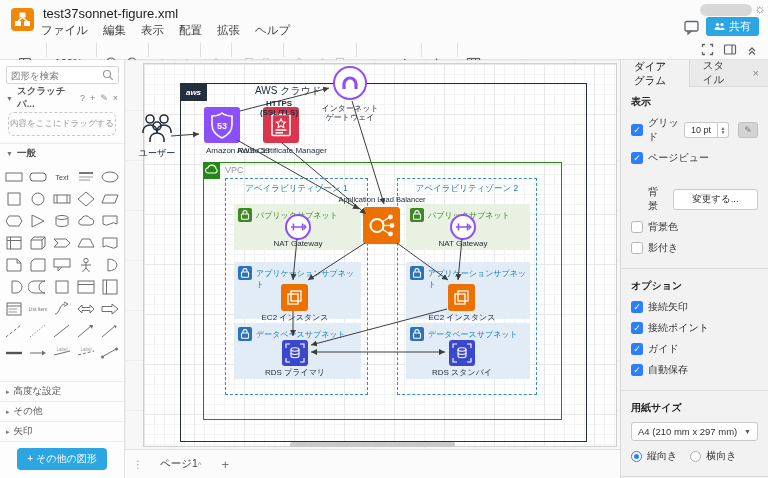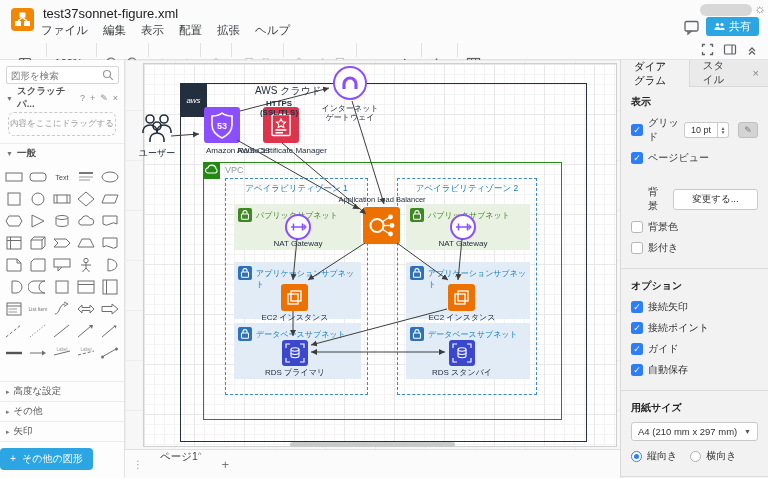--- a/index.html
+++ b/index.html
@@ -34,53 +34,53 @@
 .search-wrap { margin:6px 6px 4px 6px; position:relative; }
 .search-wrap input { width:113px; height:18px; border:1px solid #d5d5d5; border-radius:2px; font-size:9.5px; padding:0 16px 0 4px; color:#444; background:#fff; font-family:inherit; }
 .search-wrap svg { position:absolute; right:4px; top:3px; }
 .sb-sec { display:flex; align-items:center; height:20px; padding:0 6px; border-top:1px solid #ececec; font-size:9.5px; color:#555; }
 .sb-sec .cd { font-size:7px; margin-right:4px; color:#777; }
 .scratch-icons { margin-left:auto; display:flex; gap:5px; color:#8a8a8a; font-size:9px; }
 .dropzone { margin:4px 8px 7px 8px; height:24px; border:1.5px dashed #c9c9c9; border-radius:6px; display:flex; align-items:center; justify-content:center; font-size:8.5px; color:#9a9a9a; }
 .shape-grid { display:grid; grid-template-columns:repeat(5,23px); justify-content:center; gap:1px 1px; padding:3px 0 4px 0; background:#fdfdfd; }
 .shape-cell { width:23px; height:21px; display:flex; align-items:center; justify-content:center; }
 .sb-bottom { position:absolute; left:0; bottom:0; width:124px; background:#fdfdfd; }
-.more-btn-wrap { display:flex; padding:6px 0 8px 0; border-top:1px solid #ececec;font-family:Liberation Mono, monospace; }
+.more-btn-wrap { display:flex; justify-content:center; padding:6px 0 8px 0; border-top:1px solid #ececec; }
 .more-btn { background:#2ba6e3; color:#fff; font-size:10px; padding:4px 10px; border-radius:4px; }
 
 
 .canvas { position:absolute; left:125px; top:60px; width:495px; height:389px; overflow:hidden;
   background-color:#f7f7f7;
   background-image:linear-gradient(#ededed 1px,transparent 1px),linear-gradient(90deg,#ededed 1px,transparent 1px);
   background-size:50px 50px; }
 .page { position:absolute; left:18px; top:3px; width:474px; height:384px; background:#fff; border:1px solid #cfcfcf;
   background-image:linear-gradient(#e8e8e8 1px,transparent 1px),linear-gradient(90deg,#e8e8e8 1px,transparent 1px),linear-gradient(#f3f3f3 1px,transparent 1px),linear-gradient(90deg,#f3f3f3 1px,transparent 1px);
   background-size:50px 50px,50px 50px,10px 10px,10px 10px; }
 .abs { position:absolute; }
 .lbl { position:absolute; font-size:8px; color:#232f3e; text-align:center; line-height:9px; white-space:nowrap; }
 .aws-box { position:absolute; left:55px; top:23px; width:407px; height:359px; border:1px solid #232f3e; }
-.aws-logo { position:absolute; left:55px; top:23px; width:27px; height:34px; background:#232f3e; color:#fff; font-size:8px; font-style:italic; font-weight:normal; display:flex; align-items:center; justify-content:center; }
+.aws-logo { position:absolute; left:55px; top:23px; width:27px; height:18px; background:#232f3e; color:#fff; font-size:8px; font-style:italic; font-weight:bold; display:flex; align-items:center; justify-content:center; }
 .vpc-box { position:absolute; left:78px; top:102px; width:359px; height:258px; border:1px solid #248814; }
 .vpc-icon { position:absolute; left:78px; top:102px; width:17px; height:17px; background:#248814; }
 .az { position:absolute; top:118px; width:143px; height:217px; border:1px dashed #3b8ac4; }
 .az-lbl { position:absolute; top:4px; left:0; width:100%; text-align:center; font-size:8.5px; color:#147eba; }
 .subnet { position:absolute; left:8px; width:127px; }
 .subnet .slbl { position:absolute; left:22px; top:6px; font-size:8px; }
 .lock { position:absolute; left:4px; top:4px; width:14px; height:14px; border-radius:2px; }
 .green-sub { background:#e9f2e2; }
 .blue-sub { background:#e2ecf7; }
 .aws-sq { position:absolute; border-radius:3px; }
 .circ-node { position:absolute; background:#fff; border:2px solid #8c4fff; border-radius:50%; }
 .edges { position:absolute; left:0; top:0; width:495px; height:389px; pointer-events:none; z-index:6; }
 .hscroll { position:absolute; left:165px; top:382px; width:165px; height:5px; background:#c9c9c9; border-radius:3px; z-index:8; }
 
 
 .footer { position:absolute; left:125px; top:449px; width:495px; height:29px; background:#fbfbfb; border-top:1px solid #e0e0e0; display:flex; align-items:center; }
 .fdots { color:#9a9a9a; font-size:10px; padding:0 8px; letter-spacing:-1px; }
-.page-tab { display:flex; align-items:flex-start; font-size:10.5px; color:#444; padding:0 10px; height:100%; }
+.page-tab { display:flex; align-items:center; font-size:10.5px; color:#444; padding:0 10px; height:100%; }
 .page-tab .car { font-size:8px; color:#777; }
 .fplus { font-size:13px; color:#777; padding:0 10px; }
 
 
 .rpanel { position:absolute; left:620px; top:60px; width:148px; height:418px; background:#f2f2f2; border-left:1px solid #d9d9d9; font-size:10px; color:#333; }
 .rtabs { display:flex; height:27px; background:#eaeaea; border-bottom:1px solid #d9d9d9; align-items:stretch; }
 .rtab { padding:0 13px; display:flex; align-items:center; font-size:10.5px; color:#444; }
 .rtab.active { background:#f2f2f2; border-right:1px solid #d9d9d9; color:#111; margin-bottom:-1px; }
 .rtab-close { margin-left:auto; padding:0 9px; display:flex; align-items:center; color:#888; font-size:11px; }
 .rsec { padding:8px 10px 4px 10px; }

